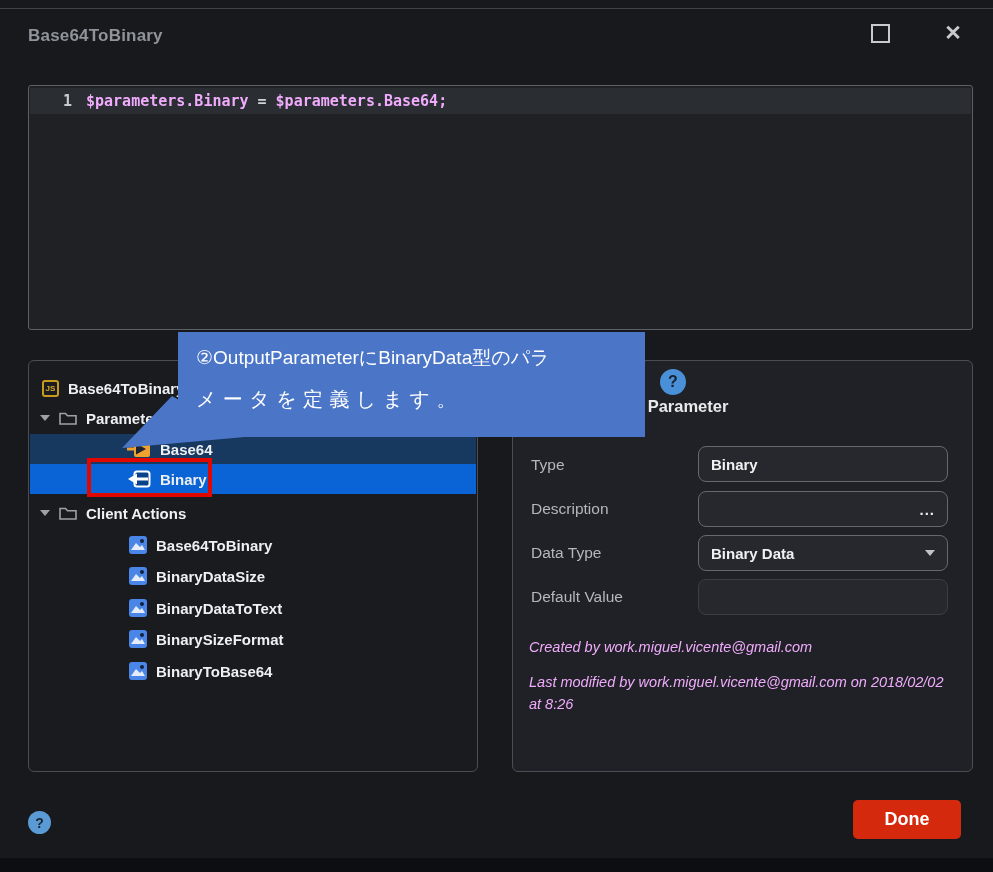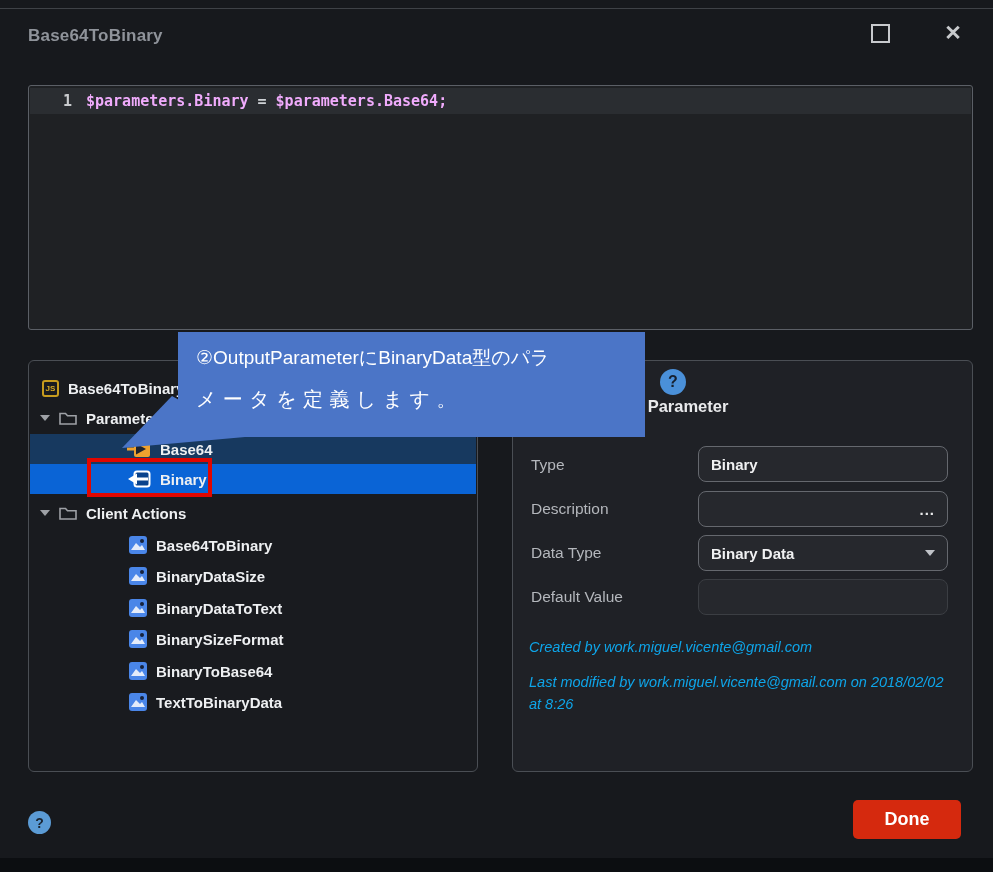--- a/index.html
+++ b/index.html
@@ -60,21 +60,21 @@
   .prop-header{position:absolute;left:76px;top:36px;font-size:16.5px;font-weight:bold;color:#e9eaec;}
   .plabel{position:absolute;left:18px;font-size:15.5px;color:#b4b7bc;}
   .pfield{
     position:absolute;left:185px;width:250px;height:36px;box-sizing:border-box;
     background:#26282d;border:1px solid #65686e;border-radius:8px;
     display:flex;align-items:center;padding:0 12px;font-size:15px;font-weight:bold;color:#f0f1f2;
   }
   .pfield.dim{border-color:#3b3e43;}
   .more-dots{margin-left:auto;font-weight:bold;color:#e8e9ea;letter-spacing:1px;}
   .dd-chev{margin-left:auto;width:0;height:0;border-left:5px solid transparent;border-right:5px solid transparent;border-top:6px solid #c0c3c8;}
-  .meta{position:absolute;left:16px;width:430px;font-style:italic;font-size:14.5px;color:#0ea5e9;line-height:1.55;}
+  .meta{position:absolute;left:16px;width:430px;font-style:italic;font-size:14.5px;color:#f0abfc;line-height:1.55;}
 
   
   .callout-tail{
     position:absolute;left:122px;top:396px;width:123px;height:52px;background:#4b75c7;
     clip-path:polygon(0px 52px,50px 0px,123px 41px);z-index:5;
   }
   .callout{
     position:absolute;left:178px;top:332px;width:467px;height:105px;background:#4b75c7;z-index:6;
     color:#ffffff;
   }
@@ -222,31 +222,20 @@
     <span class="ticon">
       <svg width="18" height="18" viewBox="0 0 18 18">
           <rect width="18" height="18" rx="3" fill="#4a86e8"></rect>
           <circle cx="13" cy="5" r="2" fill="#16223a"></circle>
           <polygon points="2,14 7,7 11,11 13,9 16,14" fill="#e4ecfa"></polygon>
         </svg>
     </span>
     <span>BinaryToBase64</span>
   </div>
 
-  <div class="trow" style="top:326px">
-    <span class="gap" style="width:99px"></span>
-    <span class="ticon">
-      <svg width="18" height="18" viewBox="0 0 18 18">
-          <rect width="18" height="18" rx="3" fill="#4a86e8"></rect>
-          <circle cx="13" cy="5" r="2" fill="#16223a"></circle>
-          <polygon points="2,14 7,7 11,11 13,9 16,14" fill="#e4ecfa"></polygon>
-        </svg>
-    </span>
-    <span>TextToBinaryData</span>
-  </div>
 
 </div>
 
 <div class="red-box"></div>
 
 <div class="panel right">
   <div class="prop-help">?</div>
   <div class="prop-header">Output Parameter</div>
 
   <div class="plabel" style="top:95px">Type</div>

